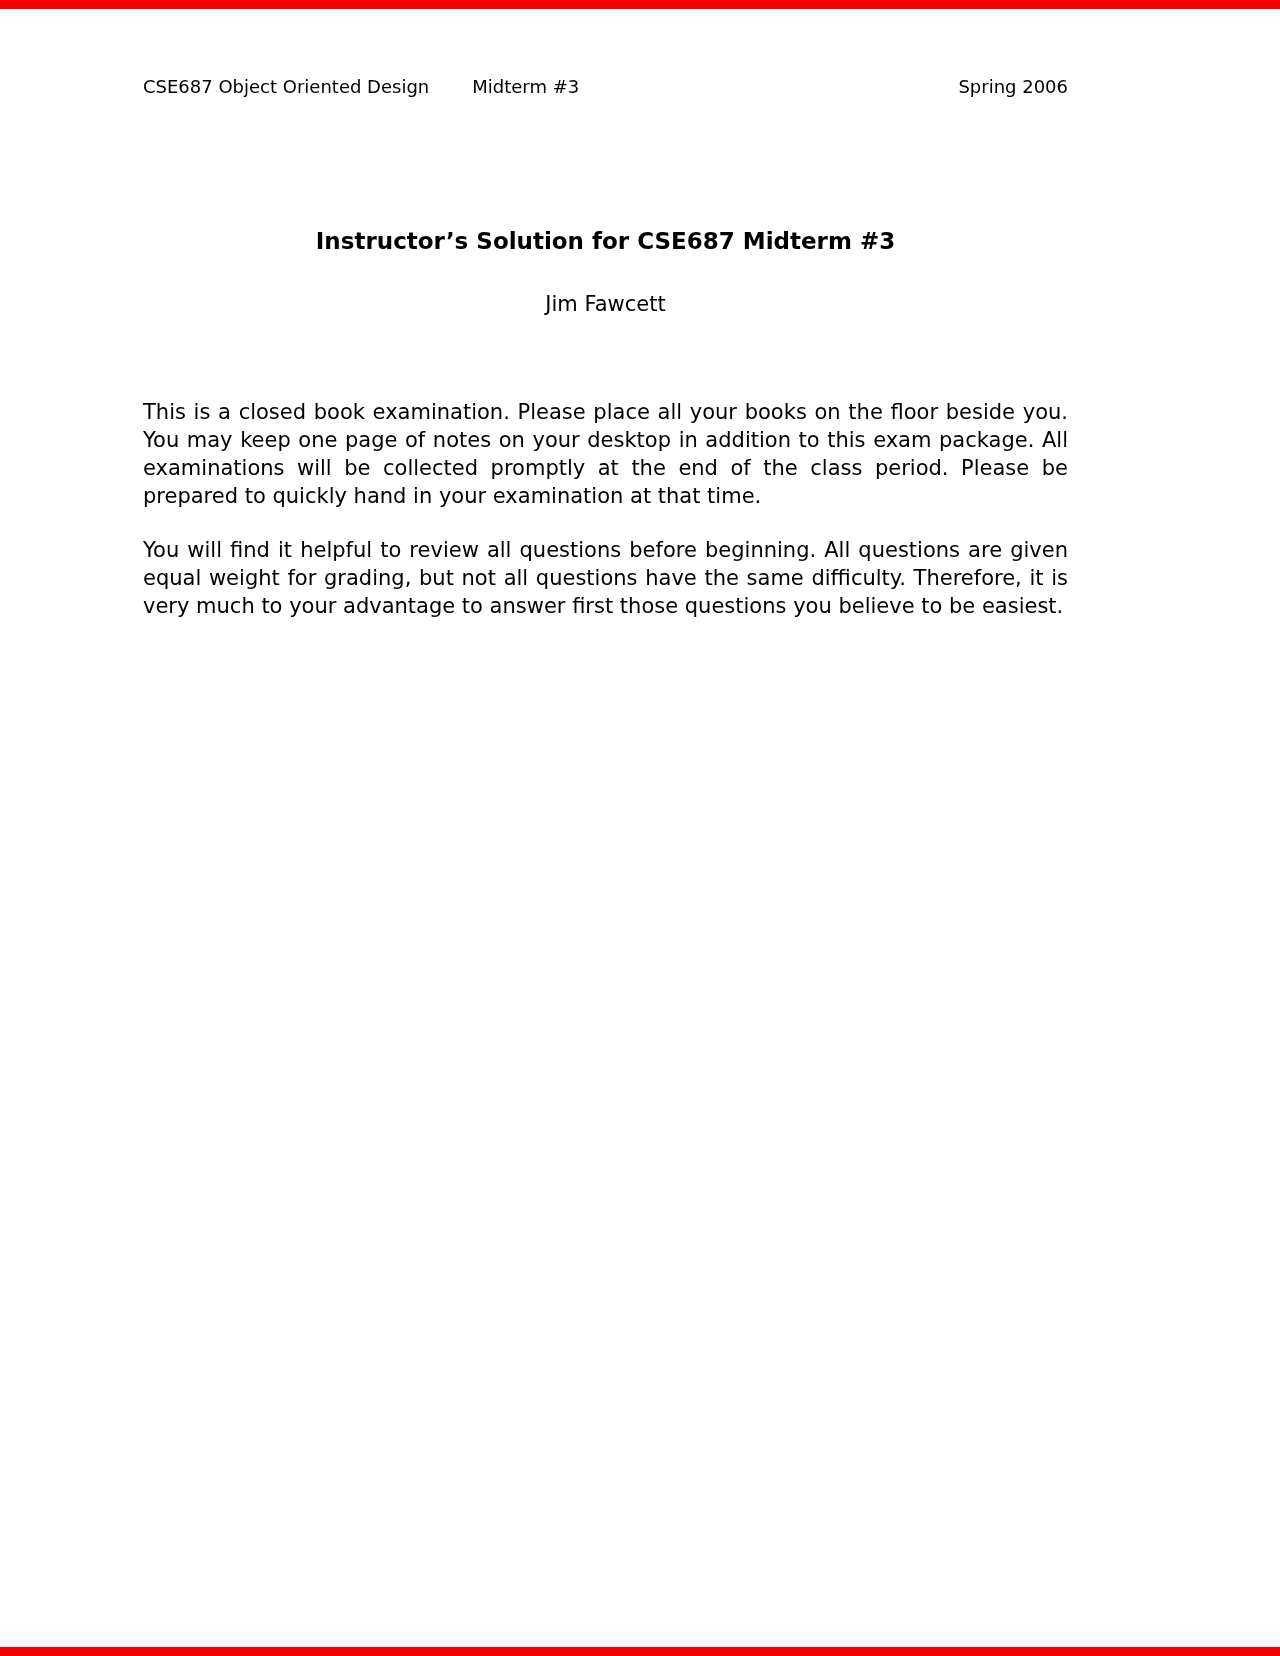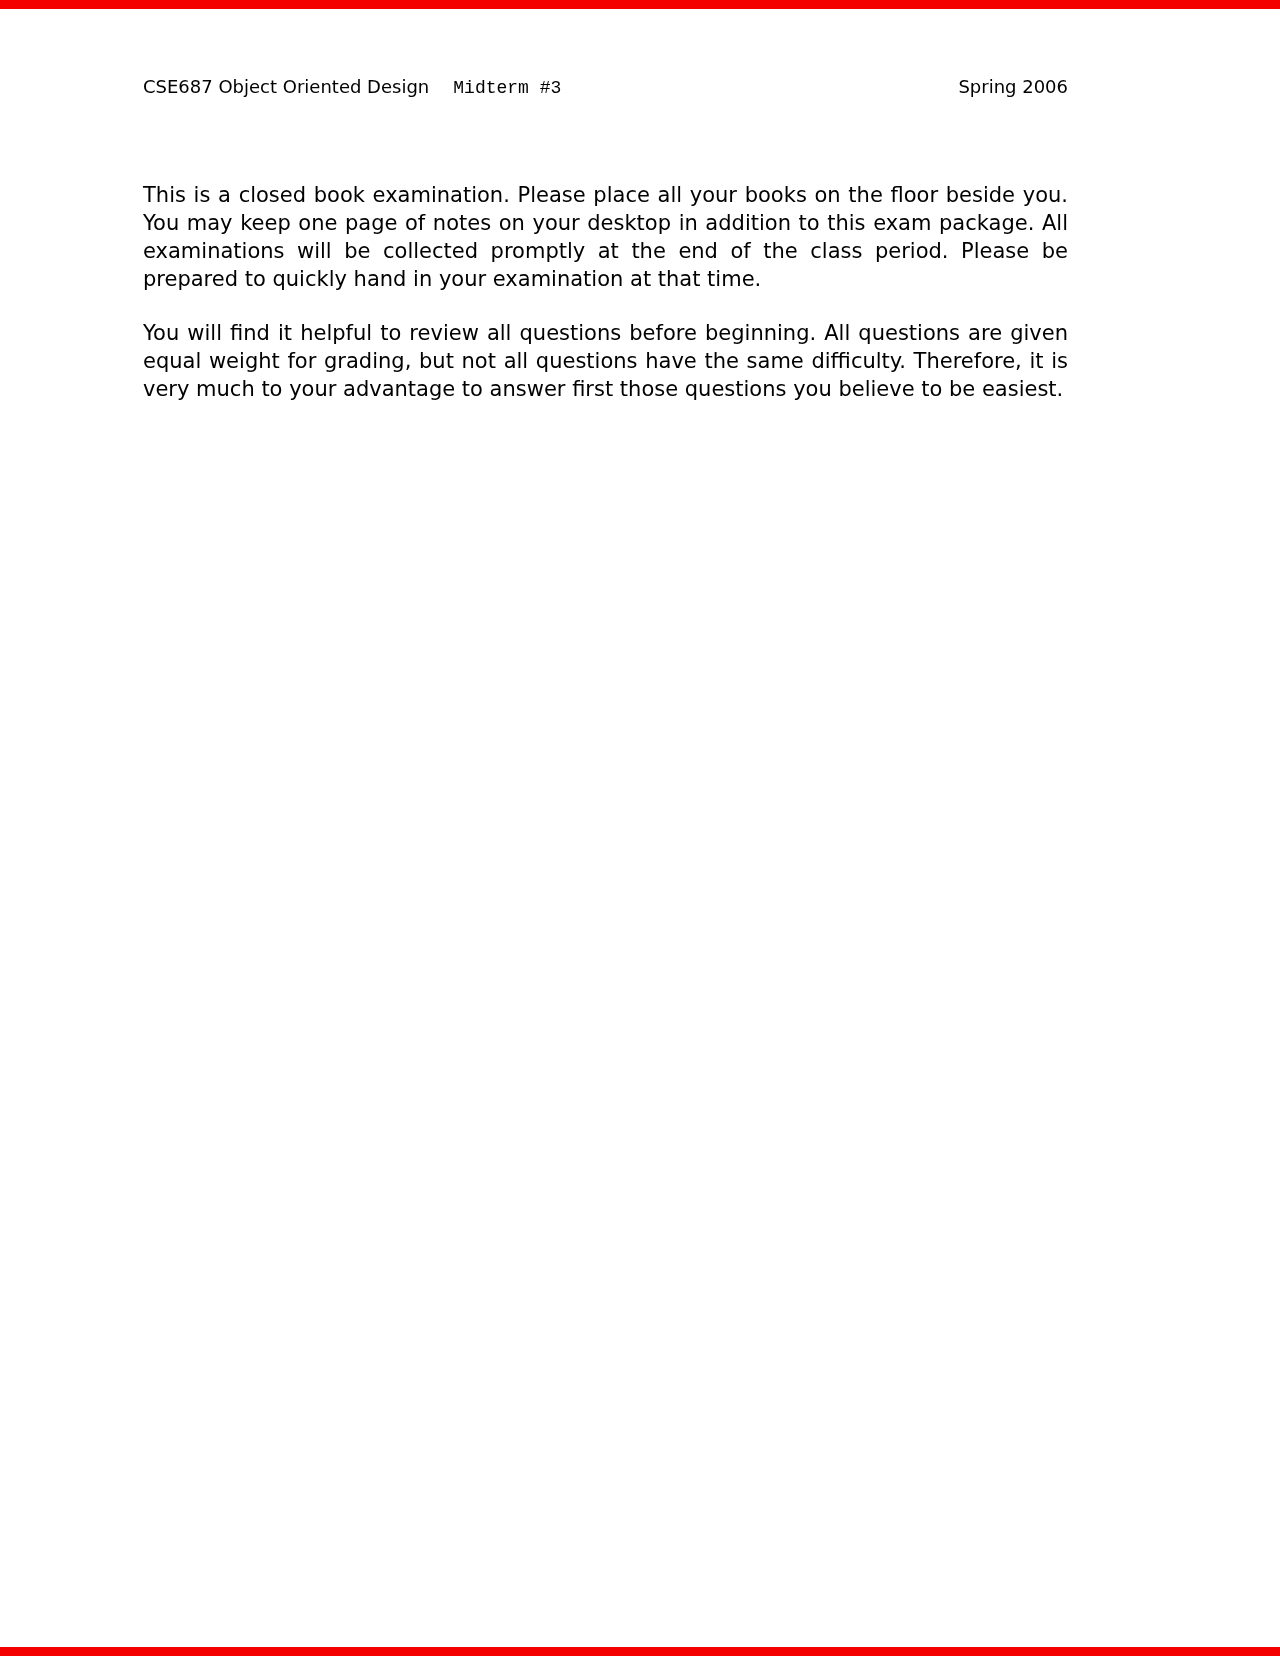--- a/index.html
+++ b/index.html
@@ -27,22 +27,21 @@
 
   .page-header {
     display: flex;
     align-items: baseline;
     padding: 74px 212px 0 143px;
     font-size: 18px;
     line-height: 26px;
     white-space: nowrap;
   }
   .page-header .exam {
-    margin-left: 24px;
-    font-family: Liberation Mono, monospace;
+    margin-left: 43px;
   }
   .page-header .term {
     margin-left: auto;
   }
 
   .content {
     padding: 0 212px 0 143px;
   }
   .doc-title {
     margin: 126px 0 0 0;
@@ -72,17 +71,19 @@
 
 <div class="red-bar top"></div>
 
 <div class="page-header">
   <span class="course">CSE687 Object Oriented Design</span>
   <span class="exam">Midterm #3</span>
   <span class="term">Spring 2006</span>
 </div>
 
 <div class="content">
+  <h1 class="doc-title">Instructor’s Solution for CSE687 Midterm #3</h1>
+  <div class="doc-author">Jim Fawcett</div>
   <p class="first">This is a closed book examination.  Please place all your books on the floor beside you.  You may keep one page of notes on your desktop in addition to this exam package.  All examinations will be collected promptly at the end of the class period.  Please be prepared to quickly hand in your examination at that time.</p>
   <p>You will find it helpful to review all questions before beginning.  All questions are given equal weight for grading, but not all questions have the same difficulty.  Therefore, it is very much to your advantage to answer first those questions you believe to be easiest.</p>
 </div>
 
 <div class="red-bar bottom"></div>
 
 </body></html>

